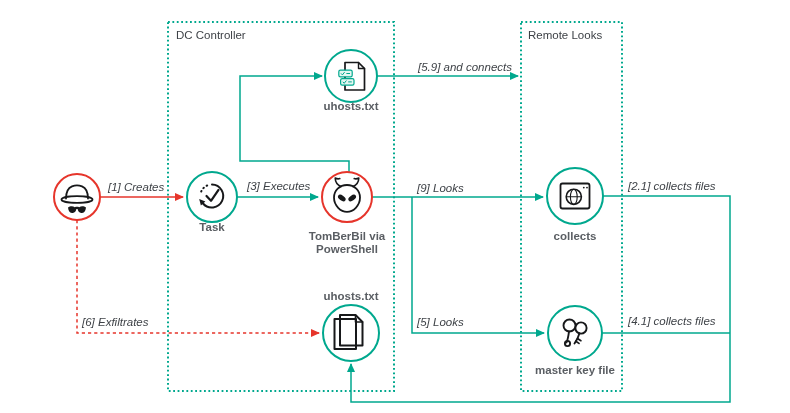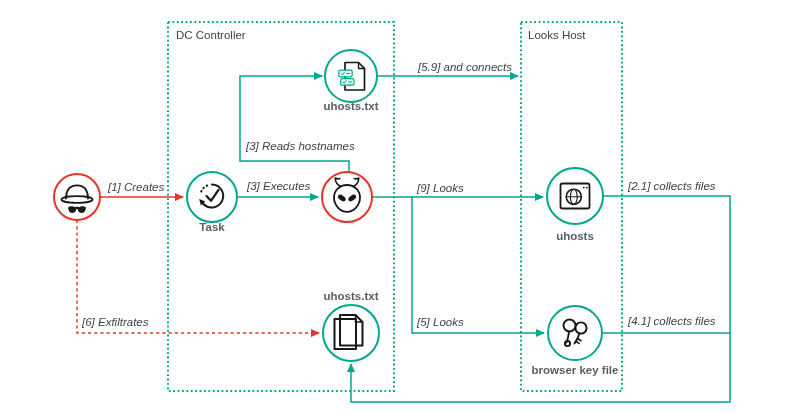--- a/index.html
+++ b/index.html
@@ -135,31 +135,31 @@
         <path d="M579.5,333.2 C578.5,336.5 577,340 574.5,343.5" class="icon" style="stroke-width:1.9"></path>
         <path d="M577.5,338.5 l3.4,2.2 M575.8,341.2 l3.2,2.2" class="icon" style="stroke-width:1.7"></path>
         <circle cx="569.5" cy="325.5" r="6" class="icon" fill="#fff" style="stroke-width:1.9"></circle>
         <path d="M569,331.5 C568.5,335.5 568,339 566.5,342.5" class="icon" style="stroke-width:1.9"></path>
         <circle cx="567.5" cy="343.5" r="2.6" class="icon" fill="#fff" style="stroke-width:1.9"></circle>
       </g>
     </g>
   </svg>
 
   <div class="lbl" style="left:176px;top:29px">DC Controller</div>
-  <div class="lbl" style="left:528px;top:29px">Looks Host</div>
+  <div class="lbl" style="left:528px;top:29px">Remote Looks</div>
 
   <div class="lbl edge-lbl" style="left:108px;top:181px">[1] Creates</div>
   <div class="lbl edge-lbl" style="left:247px;top:180px">[3] Executes</div>
-  <div class="lbl edge-lbl" style="left:246px;top:140px">[3] Reads hostnames</div>
   <div class="lbl edge-lbl" style="left:418px;top:61px">[5.9] and connects</div>
   <div class="lbl edge-lbl" style="left:417px;top:182px">[9] Looks</div>
   <div class="lbl edge-lbl" style="left:628px;top:180px">[2.1] collects files</div>
   <div class="lbl edge-lbl" style="left:417px;top:316px">[5] Looks</div>
   <div class="lbl edge-lbl" style="left:628px;top:315px">[4.1] collects files</div>
   <div class="lbl edge-lbl" style="left:82px;top:316px">[6] Exfiltrates</div>
 
   <div class="lbl node-lbl" style="left:212px;top:221px">Task</div>
+  <div class="lbl node-lbl wrap2" style="left:347px;top:230px">TomBerBil via PowerShell</div>
   <div class="lbl node-lbl" style="left:351px;top:100px">uhosts.txt</div>
   <div class="lbl node-lbl" style="left:351px;top:290px">uhosts.txt</div>
-  <div class="lbl node-lbl" style="left:575px;top:230px">uhosts</div>
-  <div class="lbl node-lbl" style="left:575px;top:364px">browser key file</div>
+  <div class="lbl node-lbl" style="left:575px;top:230px">collects</div>
+  <div class="lbl node-lbl" style="left:575px;top:364px">master key file</div>
 
 </div>
 
 </body></html>

